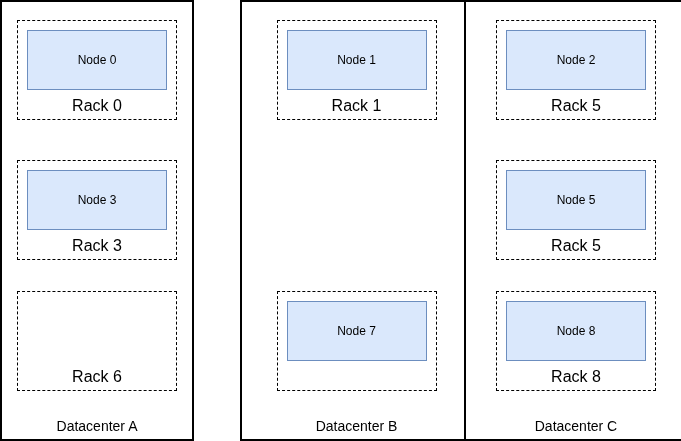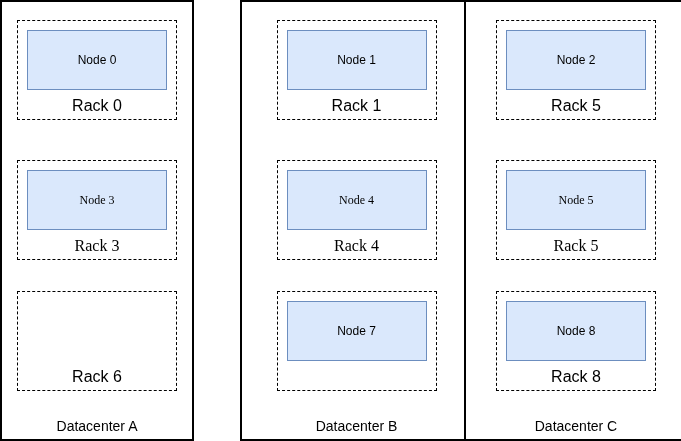--- a/index.html
+++ b/index.html
@@ -32,21 +32,21 @@
     position: absolute;
     left: 50%;
     transform: translateX(-50%);
     width: 160px;
     height: 100px;
     border: 1px dashed var(--rack-border, #000000);
     box-sizing: border-box;
     background: var(--background, #ffffff);
   }
   .rack.pos-0 { top: 18px;  }
-  .rack.pos-1 { top: 158px; font-family: Liberation Serif, serif; }
+  .rack.pos-1 { top: 158px; }
   .rack.pos-2 { top: 289px; }
   .node {
     position: absolute;
     top: 9px;
     left: 50%;
     transform: translateX(-50%);
     width: 140px;
     height: 60px;
     background: var(--node-fill, #dae8fc);
     border: 1px solid var(--node-border, #6c8ebf);
@@ -97,26 +97,20 @@
     <div class="dc-label">Datacenter A</div>
   </div>
 
   <div class="dc dc-b">
     <div class="rack pos-0">
       <div class="node">
         <span class="node-label">Node 1</span>
       </div>
       <div class="rack-label">Rack 1</div>
     </div>
-    <div class="rack pos-1">
-      <div class="node">
-        <span class="node-label">Node 4</span>
-      </div>
-      <div class="rack-label">Rack 4</div>
-    </div>
     <div class="rack pos-2">
       <div class="node">
         <span class="node-label">Node 7</span>
       </div>
     </div>
     <div class="dc-label">Datacenter B</div>
   </div>
 
   <div class="dc dc-c">
     <div class="rack pos-0">

